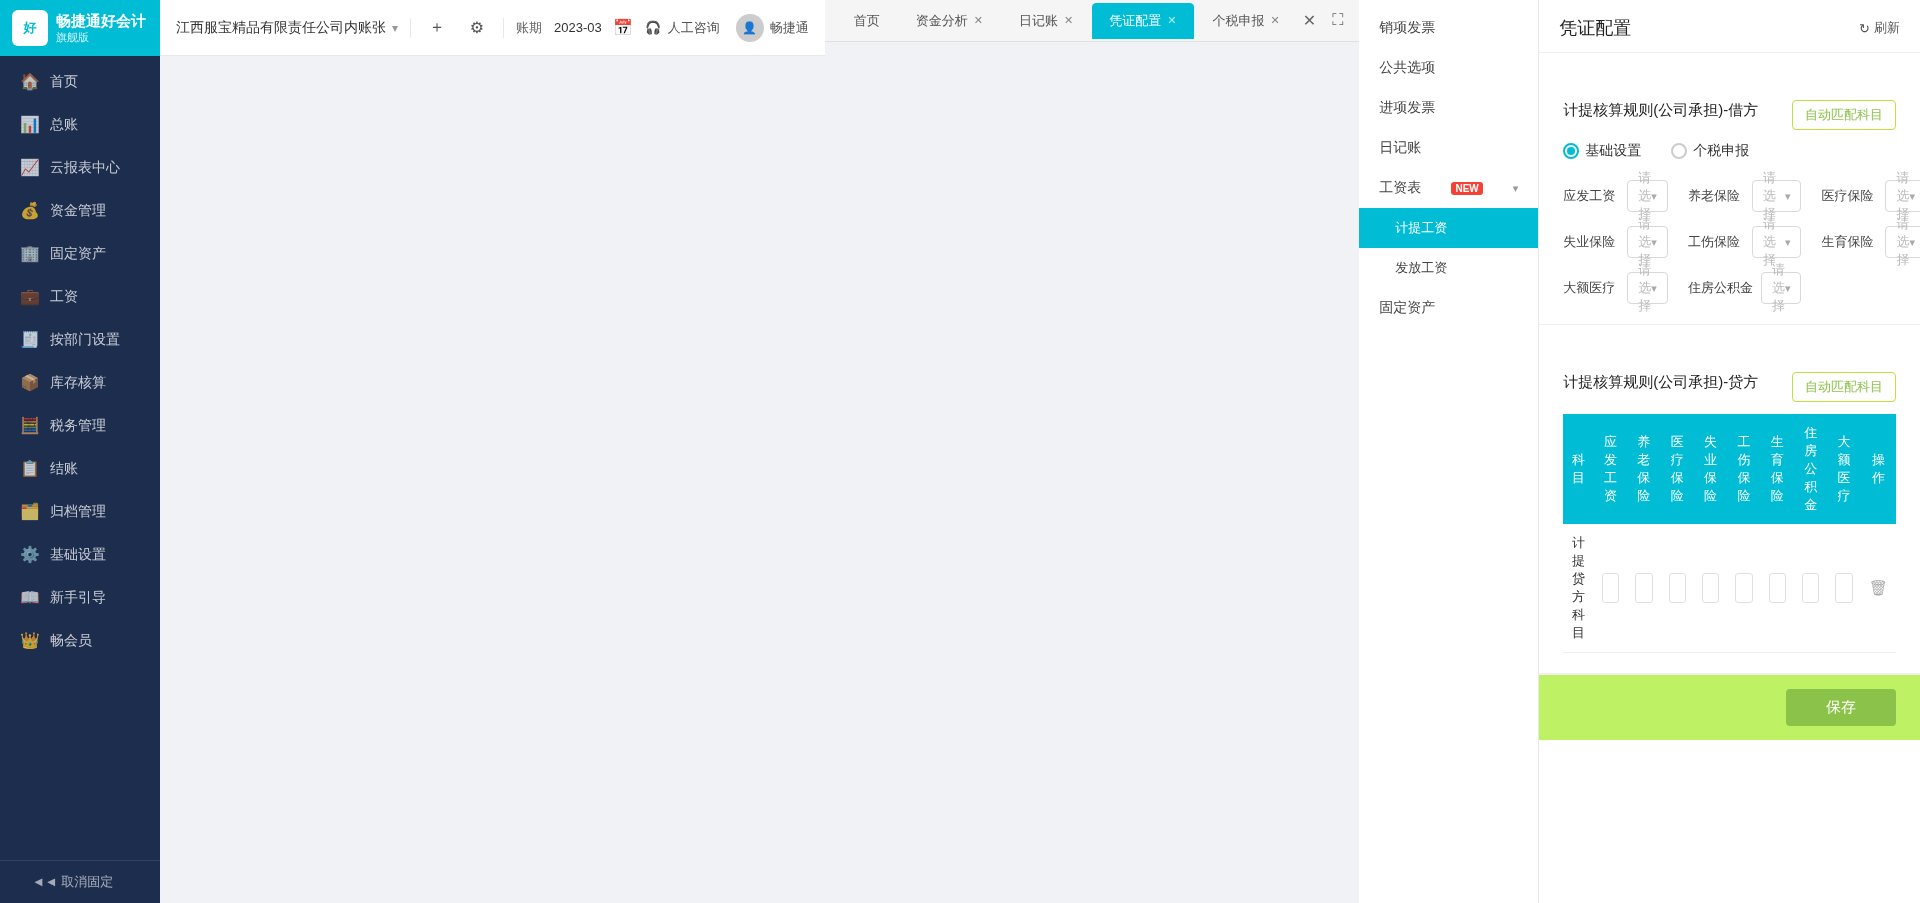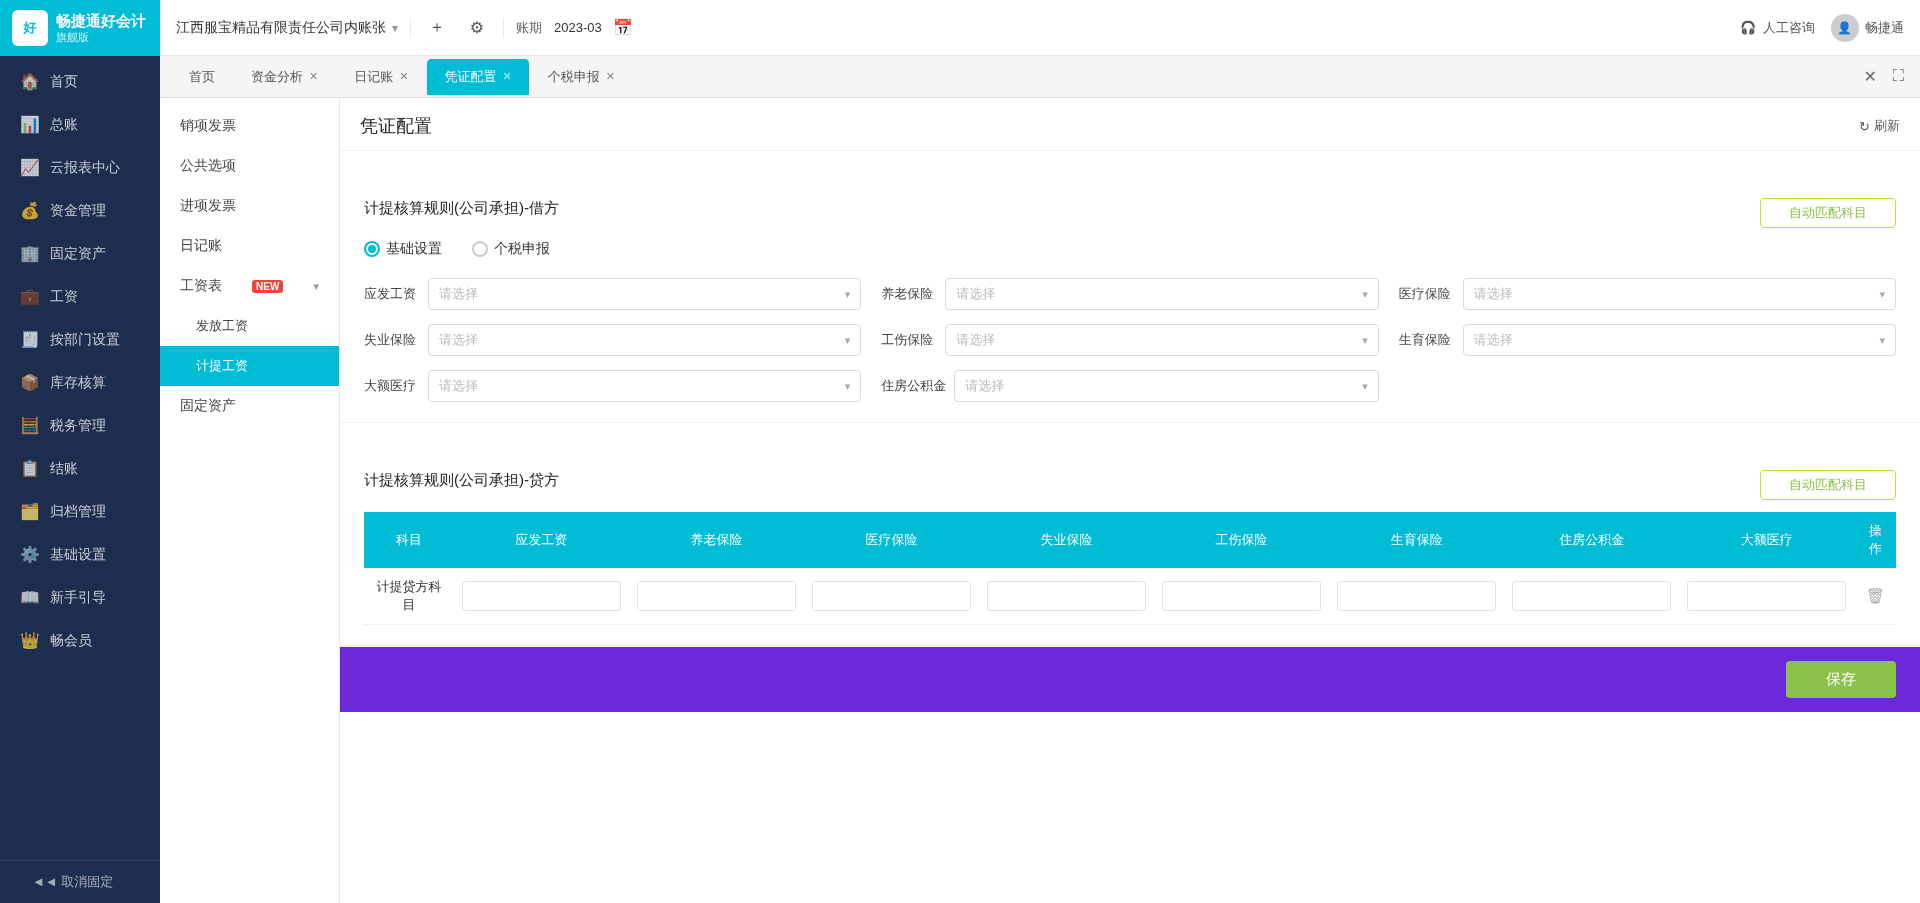--- a/index.html
+++ b/index.html
@@ -55,21 +55,21 @@
       display: flex;
       align-items: center;
       gap: 6px;
       border-top: 1px solid rgba(255,255,255,0.1);
     }
 
     
     .main {
       flex: 1;
       display: flex;
-      flex-direction: column;
+      flex-direction: row;
       overflow: hidden;
     }
 
     
     .topbar {
       background: #fff;
       height: 56px;
       display: flex;
       align-items: center;
       padding: 0 16px;
@@ -233,21 +233,21 @@
       cursor: pointer;
       background: #fff;
     }
     .select-arrow { color: #aaa; font-size: 11px; }
 
     .auto-match-btn {
       border: 1px solid #c0e040;
       color: #8bc34a;
       background: #fff;
       border-radius: 4px;
-      padding: 5px 28px;
+      padding: 5px 12px;
       font-size: 13px;
       cursor: pointer;
     }
 
     .section-header-row {
       display: flex;
       align-items: center;
       justify-content: space-between;
       margin-bottom: 12px;
       margin-top: 27px;
@@ -279,21 +279,21 @@
       font-size: 12px;
       text-align: center;
       outline: none;
       background: #fff;
     }
     .delete-icon { color: #aaa; cursor: pointer; font-size: 15px; }
 
     .save-bar {
       position: sticky;
       bottom: 0;
-      background: #6d28d9;
+      background: #bef264;
       padding: 14px 24px;
       display: flex;
       justify-content: flex-end;
       border-top: 1px solid #f0f0f0;
     }
     .save-btn {
       background: #8bc34a;
       color: #fff;
       border: none;
       border-radius: 4px;
@@ -450,25 +450,25 @@
             <span>进项发票</span>
           </div>
           <div class="menu-item">
             <span>日记账</span>
           </div>
           <div class="menu-item">
             <span>工资表</span> 
             <span class="new-badge">NEW</span> 
             <span class="menu-arrow">▾</span>
           </div>
+          <div class="menu-item sub active">
+            <span>计提工资</span>
+          </div>
           <div class="menu-item sub">
             <span>发放工资</span>
-          </div>
-          <div class="menu-item sub active">
-            <span>计提工资</span>
           </div>
           <div class="menu-item">
             <span>固定资产</span>
           </div>
         </div>
     </div>
 
     <div class="main-content">
       <div class="page-header">
         <span class="page-title">凭证配置</span>

